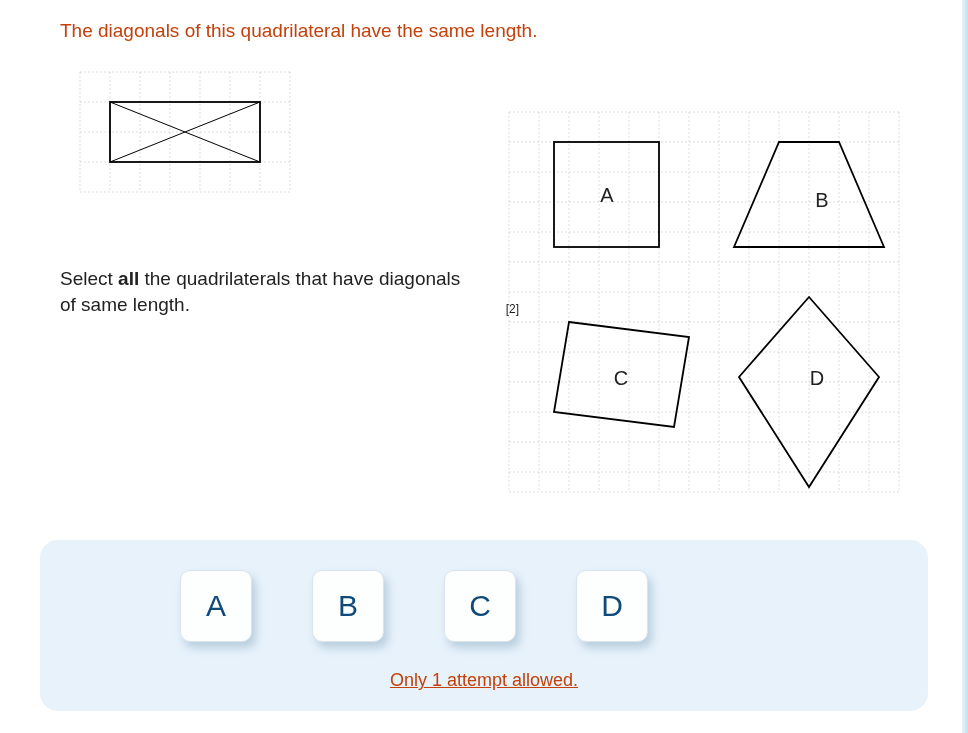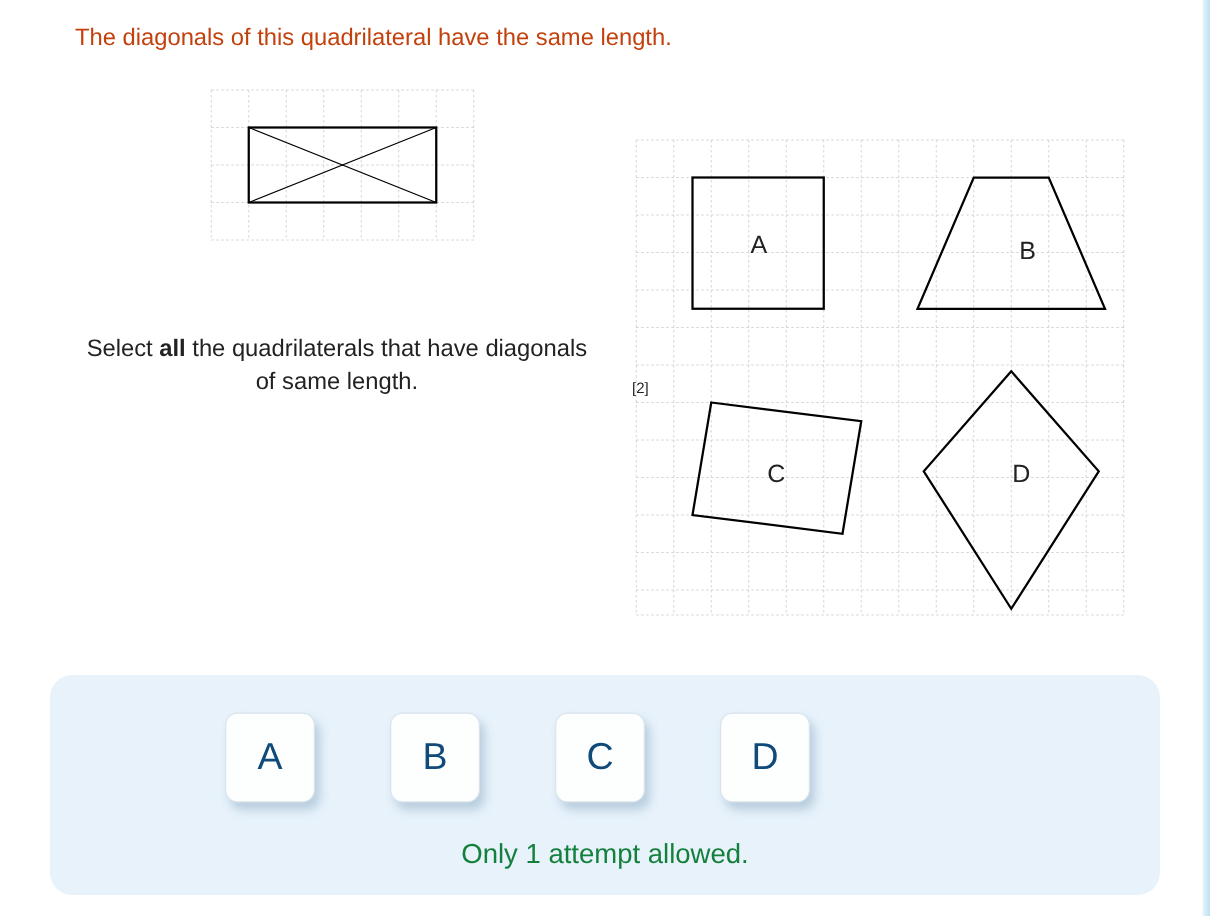--- a/index.html
+++ b/index.html
@@ -26,21 +26,20 @@
     font-size: 19px;
     color: #c2410c;
     margin-bottom: 20px;
   }
   .row1 {
     display: flex;
     align-items: flex-start;
   }
   .example-area {
     width: 420px;
-    text-align: center;
   }
   .grid-ex {
     margin-top: 0px;
     margin-left: 10px;
   }
   .instruction {
     font-size: 19px;
     color: #222;
     margin-top: 60px;
     line-height: 1.35;
@@ -84,22 +83,23 @@
     font-size: 30px;
     font-weight: 400;
     color: #0f4a7a;
     cursor: pointer;
     box-shadow: 4px 6px 8px rgba(100,140,170,0.35);
     display: flex;
     align-items: center;
     justify-content: center;
   }
   .attempt-text {
-    font-size: 22px;
-    color: #15803d;
+    font-size: 18px;
+    color: #c2410c;
+    text-decoration: underline;
   }
   svg .gridline { stroke: #bbb; stroke-width: 0.5; stroke-dasharray: 2,2; }
   svg .shape { stroke: #000; stroke-width: 1.8; fill: none; }
   svg .label { font-family: Arial; font-size: 20px; fill: #222; text-anchor: middle; dominant-baseline: middle; }
 </style>
 </head>
 <body>
 
 <div class="side-border-right"></div>
 

